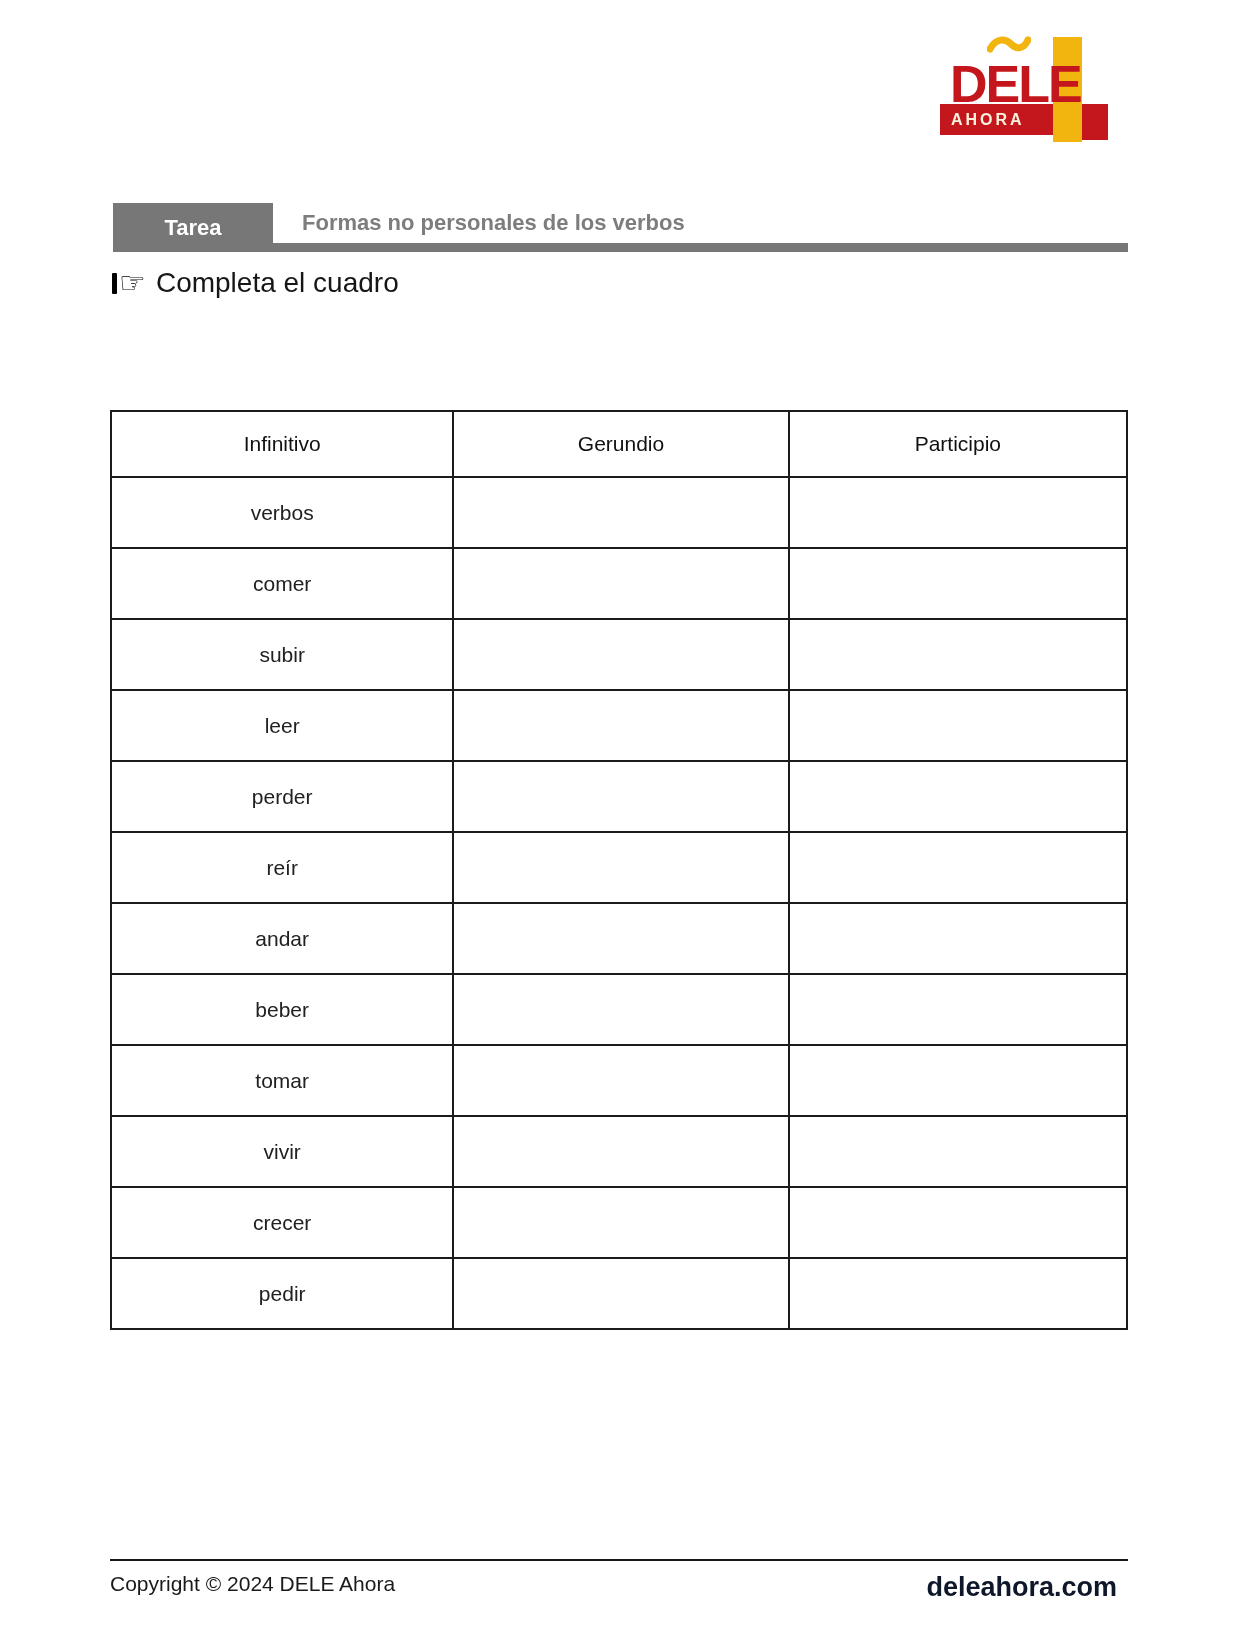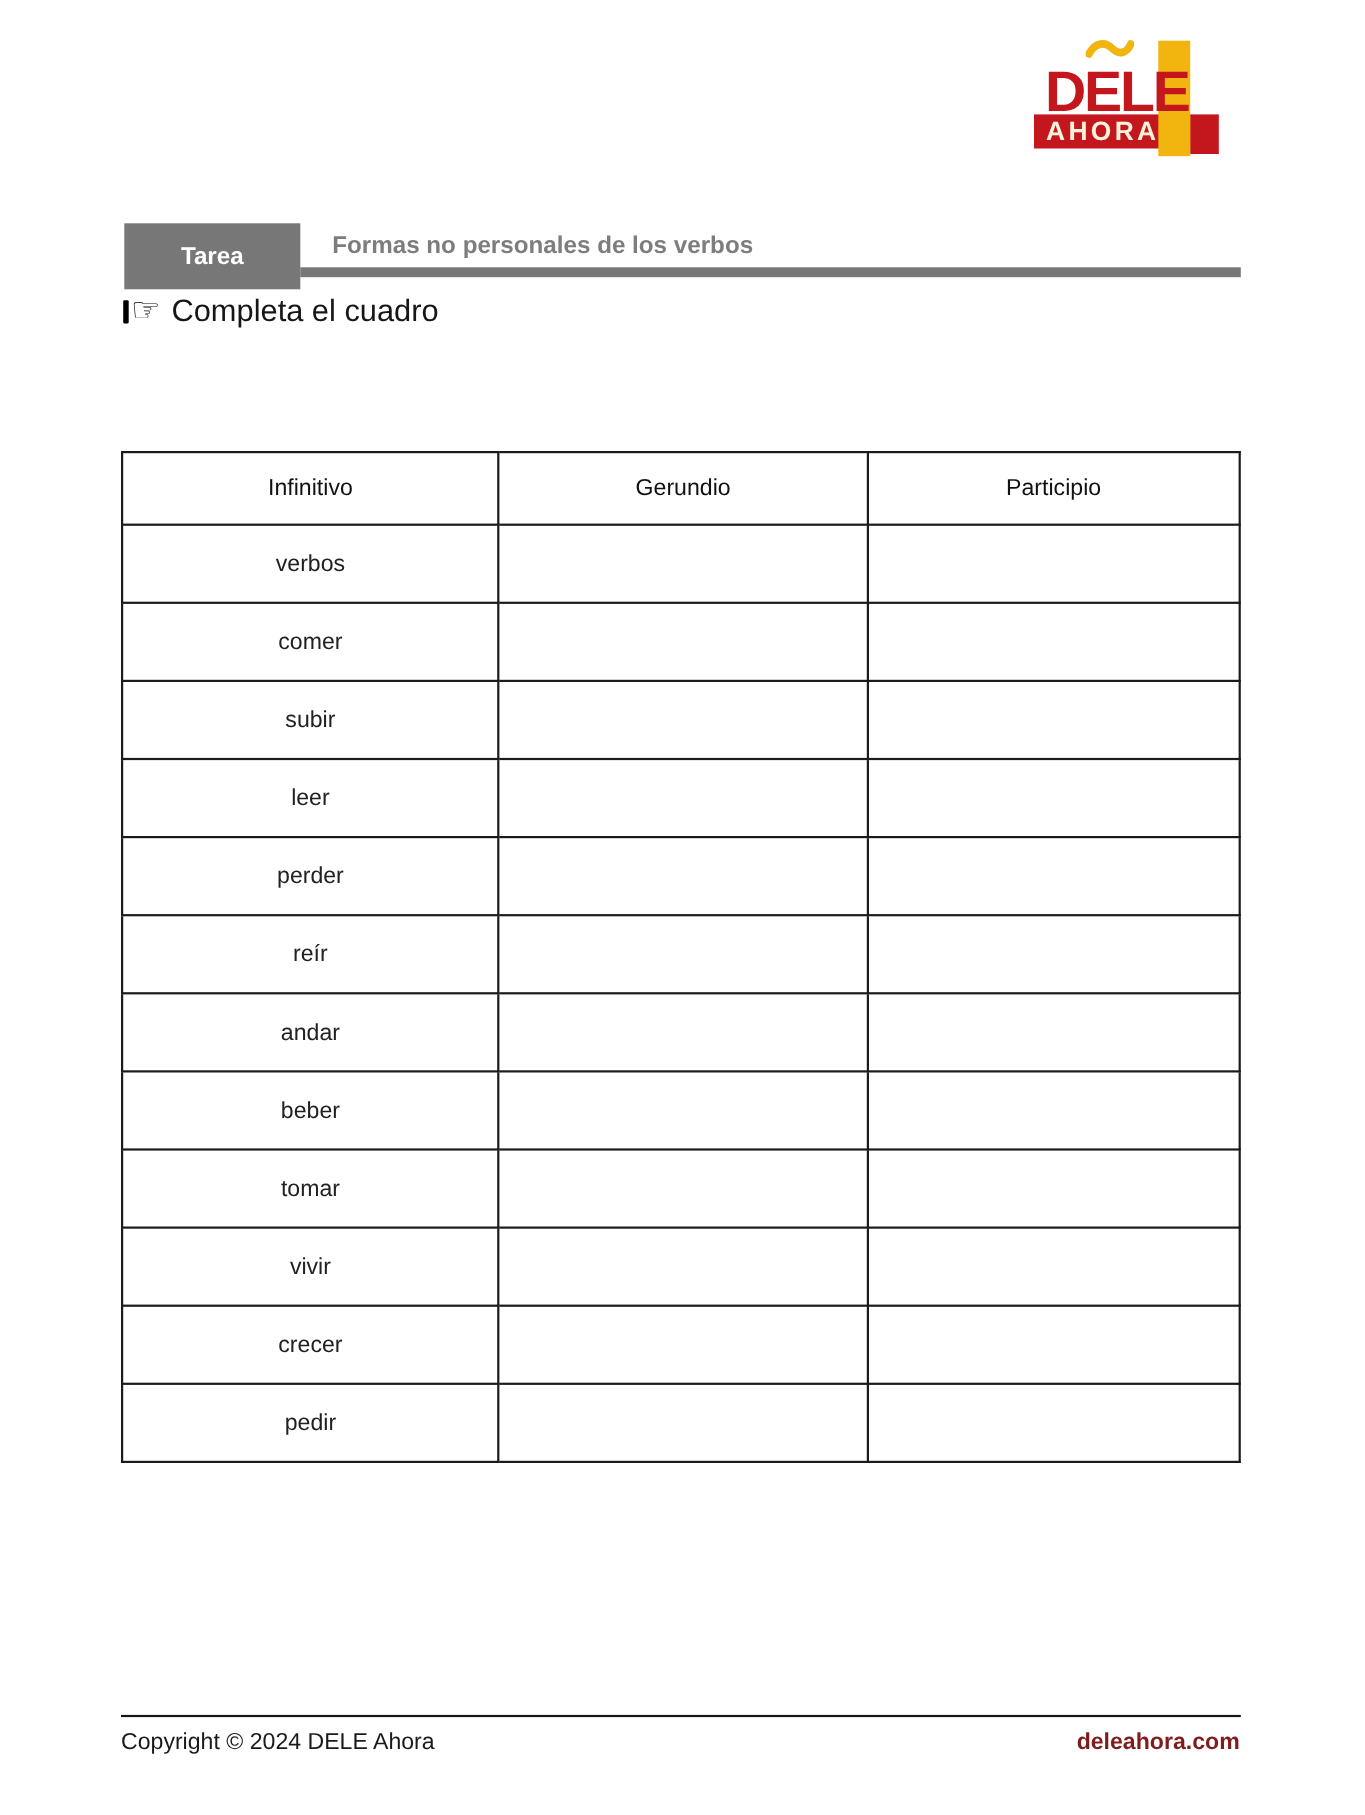--- a/index.html
+++ b/index.html
@@ -5,25 +5,25 @@
   html,body{margin:0;padding:0;background:#ffffff;}
   body{width:1241px;height:1650px;position:relative;font-family:"Liberation Sans",sans-serif;color:#212121;overflow:hidden;}
   .abs{position:absolute;}
 
   
   .logo{left:888px;top:28px;width:235px;height:125px;}
   .logo-bar{left:165px;top:9px;width:29px;height:105px;background:var(--yellow);z-index:2;}
   .logo-word{left:62px;top:30px;font-size:52px;font-weight:800;letter-spacing:-2px;line-height:1;color:var(--red);z-index:3;}
   .logo-tilde{left:99px;top:8px;z-index:4;}
   .logo-band{left:52px;top:76px;width:142px;height:31px;background:var(--red);z-index:1;display:flex;align-items:center;}
-  .logo-band span{color:var(--cream);font-size:24px;font-weight:700;letter-spacing:3px;padding-left:11px;line-height:1;}
+  .logo-band span{color:var(--cream);font-size:16px;font-weight:700;letter-spacing:3px;padding-left:11px;line-height:1;}
   .logo-square{left:194px;top:76px;width:26px;height:36px;background:var(--red);z-index:1;}
 
   
-  .tab-box{left:113px;top:203px;width:160px;height:60px;background:#777777;z-index:2;
+  .tab-box{left:113px;top:203px;width:160px;height:49px;background:#777777;z-index:2;
            display:flex;align-items:center;justify-content:center;}
   .tab-box span{color:#ffffff;font-size:22px;font-weight:700;}
   .task-rule{left:273px;top:243px;width:855px;height:9px;background:#777777;}
   .task-title{left:302px;top:203px;height:40px;display:flex;align-items:center;
               color:#7d7d7d;font-size:22px;font-weight:700;}
 
   
   .instruction{left:112px;top:268px;height:30px;display:flex;align-items:center;gap:10px;}
   .hand-icon{display:inline-flex;align-items:center;}
   .hand-cuff{display:inline-block;width:5px;height:21px;background:#000;margin-right:2px;border-radius:1px;}
@@ -34,21 +34,21 @@
   .verb-table{left:110px;top:410px;width:1018px;border-collapse:collapse;table-layout:fixed;}
   .verb-table th,.verb-table td{border:2px solid #1b1b1b;text-align:center;vertical-align:middle;
                                 font-size:21px;padding:0;}
   .verb-table th{height:64px;font-weight:400;color:#111111;}
   .verb-table td{height:69px;color:#212121;}
   .col1{width:33.7%;} .col2{width:33.0%;} .col3{width:33.3%;}
 
   
   .footer-rule{left:110px;top:1559px;width:1018px;border-top:2px solid #161616;}
   .footer-copy{left:110px;top:1572px;font-size:21px;color:#1a1a1a;}
-  .footer-site{right:114px;top:1572px;font-size:21px;font-weight:700;color:#7f1d1d;}
+  .footer-site{right:124px;top:1572px;font-size:27px;font-weight:700;color:#0f172a;}
 </style>
 </head>
 <body style="--red: #C3161D; --yellow: #F2B50F; --cream: #FBF2DC;">
 
 <div class="abs logo">
   <div class="abs logo-bar"></div>
   <div class="abs logo-word">DELE</div>
   <svg class="abs logo-tilde" width="44" height="18" viewBox="0 0 44 18">
     <path d="M3 13 C9 2, 18 2, 24 8 C30 14, 37 13, 41 4" stroke="#F2B50F" stroke-width="7" fill="none" stroke-linecap="round"></path>
   </svg>

